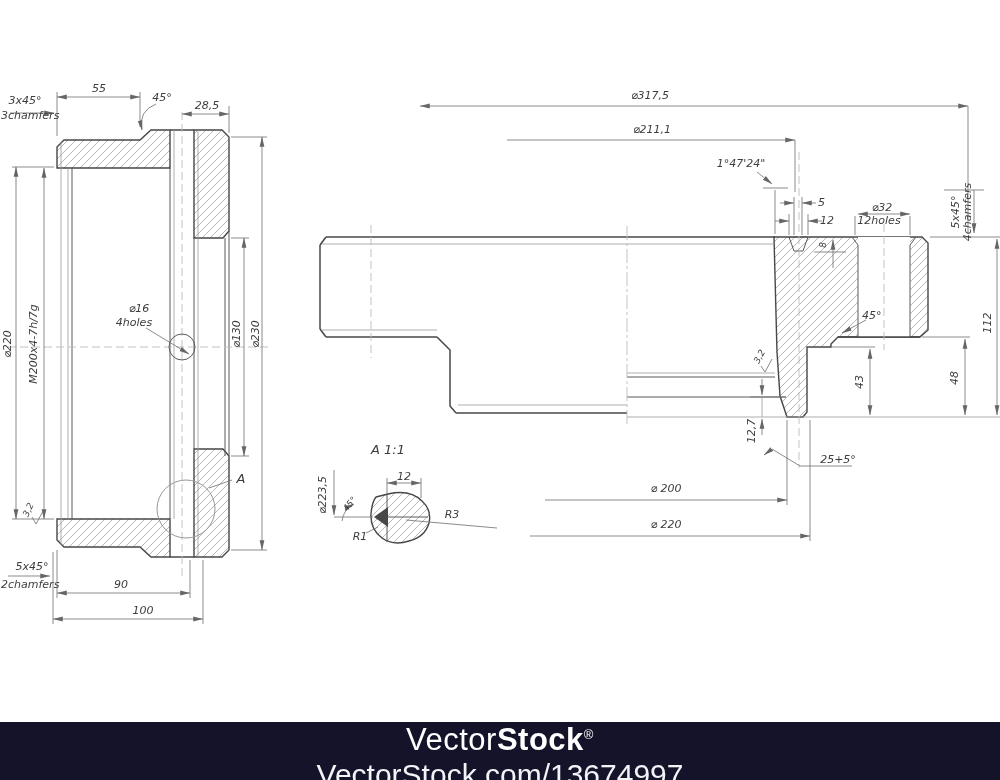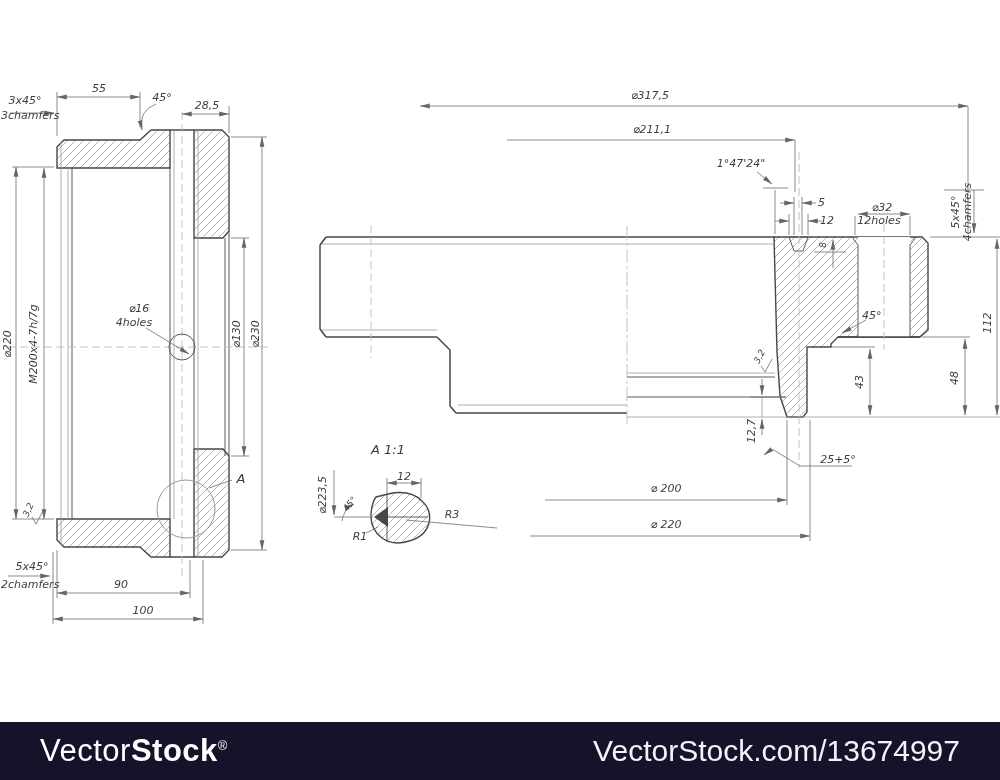--- a/index.html
+++ b/index.html
@@ -15,21 +15,21 @@
   .cldot{stroke-dasharray:14 3 3 3;}
   .hat {fill:url(#hatch);stroke:#474747;stroke-width:1.4;}
   .wht {fill:#ffffff;stroke:none;}
   text.t{font:italic 11px "DejaVu Sans",sans-serif;fill:#3d3d3d;}
   text.ts{font-size:9px;}
   text.tt{font-size:13px;}
   .tm{text-anchor:middle;}
   
   .footer{position:absolute;left:0;bottom:0;width:1000px;height:58px;background:#14132a;
           display:flex;align-items:center;justify-content:space-between;
-          padding:0 40px;box-sizing:border-box;}
+          padding:0 40px;box-sizing:border-box;flex-direction:column;}
   .logo{color:#ffffff;font-size:31px;letter-spacing:.5px;font-family:"Liberation Sans",sans-serif;}
   .logo .lw{font-weight:300;}
   .logo .b{font-weight:700;}
   .logo sup{font-size:13px;font-weight:400;}
   .credit{color:#f2f2f7;font-size:30px;font-weight:300;font-family:"Liberation Sans",sans-serif;}
 </style>
 </head>
 <body>
 
 <div class="page">

